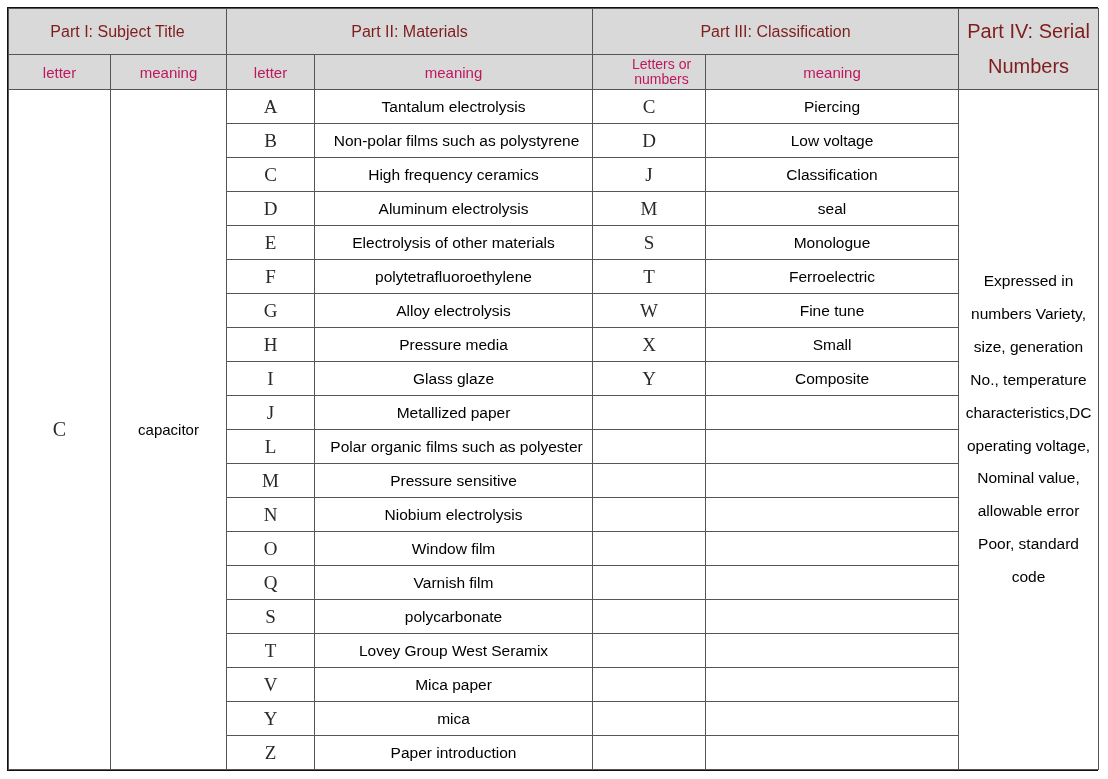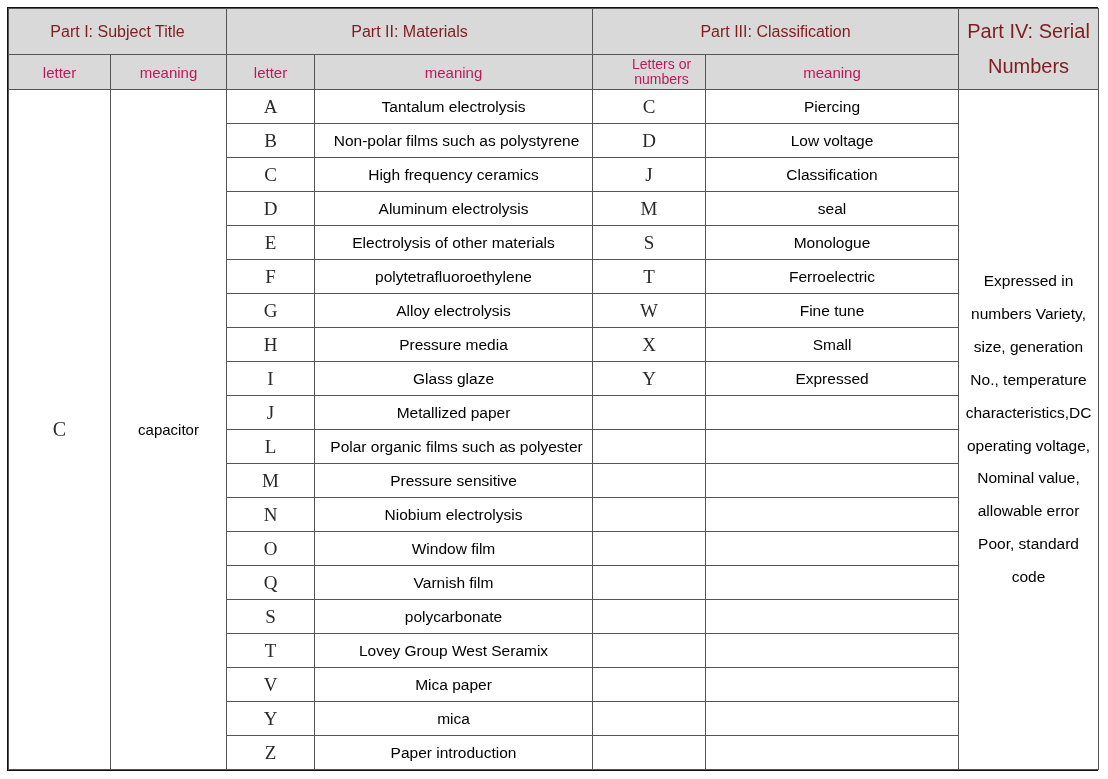--- a/index.html
+++ b/index.html
@@ -219,21 +219,21 @@
         <td class="letter-cell">H</td>
         <td class="meaning-cell">Pressure media</td>
         <td class="letter-cell">X</td>
         <td class="meaning-cell">Small</td>
       </tr>
 
       <tr class="row-body">
         <td class="letter-cell">I</td>
         <td class="meaning-cell">Glass glaze</td>
         <td class="letter-cell">Y</td>
-        <td class="meaning-cell">Expressed</td>
+        <td class="meaning-cell">Composite</td>
       </tr>
 
       <tr class="row-body">
         <td class="letter-cell">J</td>
         <td class="meaning-cell">Metallized paper</td>
         <td class="letter-cell empty-cell"></td>
         <td class="meaning-cell empty-cell"></td>
       </tr>
 
       <tr class="row-body">

